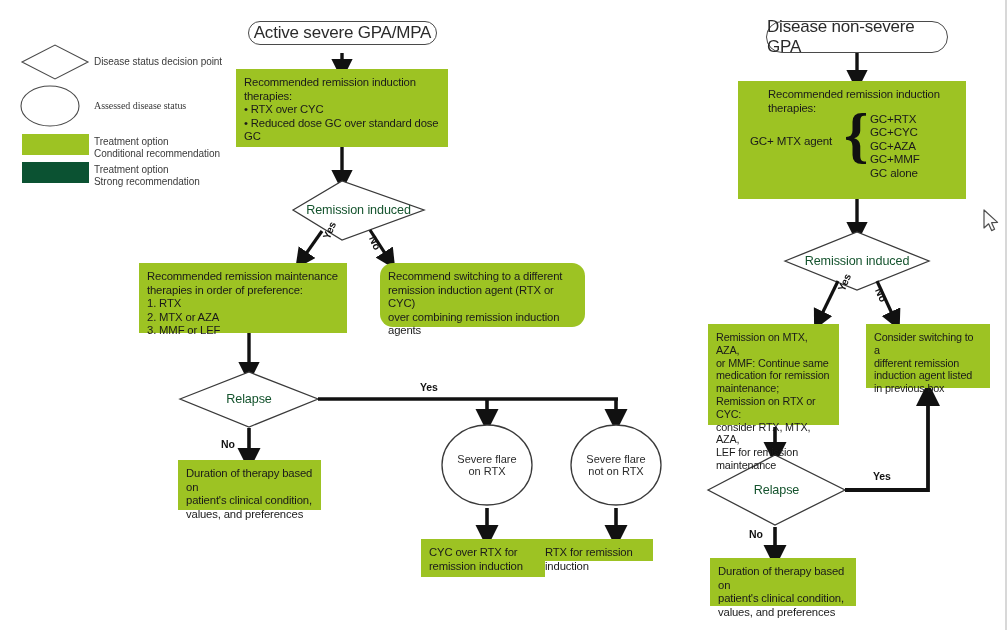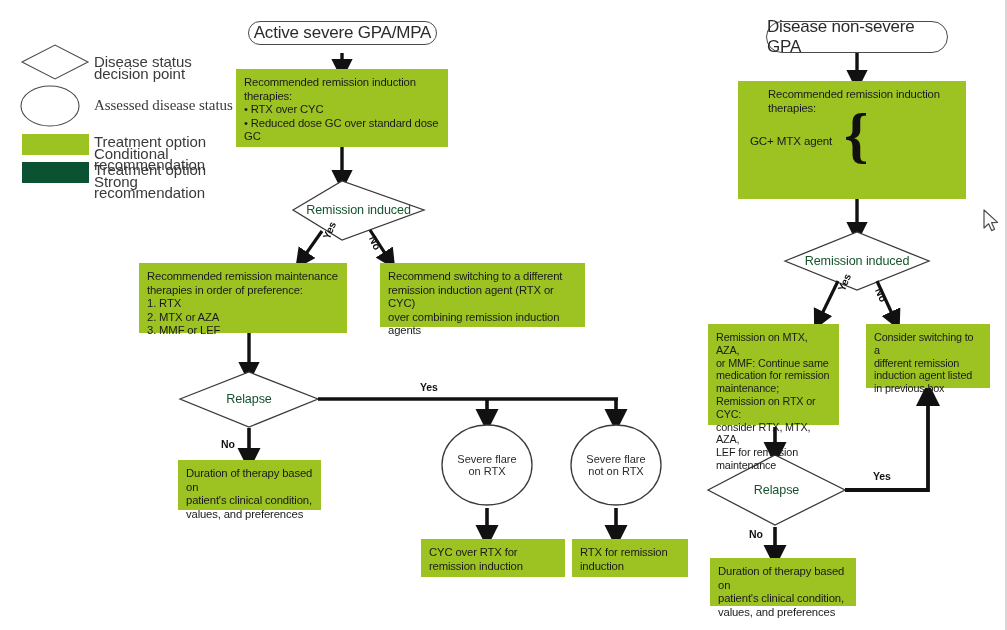--- a/index.html
+++ b/index.html
@@ -73,21 +73,21 @@
     font-size:10.5px;
     font-weight:bold;
     color:#121212;
     letter-spacing:-0.1px;
   }
   .edge-label.rot-yes{transform:rotate(-66deg);transform-origin:left top;}
   .edge-label.rot-no{transform:rotate(66deg);transform-origin:left top;}
   
   .legend-text{
     position:absolute;
-    font-size:15px;
+    font-size:10px;
     line-height:11.6px;
     color:#3a3a3a;
     white-space:pre-line;
     letter-spacing:-0.05px;
   }
   .swatch{
     position:absolute;
     box-sizing:border-box;
   }
   .swatch.light{background:#9dc323;}
@@ -211,53 +211,58 @@
 
   <div class="edge-label rot-yes" style="left:320px; top:236px;">Yes</div>
   <div class="edge-label rot-no" style="left:378px; top:234px;">No</div>
 
   <div class="node greenbox cond" style="left:139px; top:263px; width:208px; height:70px;">Recommended remission maintenance
 therapies in order of preference:
 1. RTX
 2. MTX or AZA
 3. MMF or LEF</div>
 
-  <div class="node greenbox cond" style="left:380px; top:263px; width:205px; height:64px;">Recommend switching to a different
+  <div class="node greenbox cond" style="left:380px; top:263px; width:205px; height:64px;border-radius:13px;">Recommend switching to a different
 remission induction agent (RTX or CYC)
 over combining remission induction
 agents</div>
 
   <div class="diamond-label" style="left:180px; top:386px; width:138px; height:26px;">Relapse</div>
 
   <div class="edge-label" style="left:420px; top:381px;">Yes</div>
   <div class="edge-label" style="left:221px; top:438px;">No</div>
 
   <div class="node greenbox cond" style="left:178px; top:460px; width:143px; height:50px;">Duration of therapy based on
 patient's clinical condition,
 values, and preferences</div>
 
   <div class="ellipse-label" style="left:447px; top:448px; width:80px; height:34px;">Severe flare
 on RTX</div>
   <div class="ellipse-label" style="left:574px; top:448px; width:84px; height:34px;">Severe flare
 not on RTX</div>
 
-  <div class="node greenbox cond" style="left:421px; top:539px; width:144px; height:38px;">CYC over RTX for
+  <div class="node greenbox cond" style="left:421px; top:539px; width:124px; height:38px;">CYC over RTX for
 remission induction</div>
 
-  <div class="node greenbox cond" style="left:572px; top:539px; width:116px; height:38px;">RTX for remission
+  <div class="node greenbox cond" style="left:537px; top:539px; width:116px; height:22px;">RTX for remission
 induction</div>
 
   <div class="node rounded" style="left:766px; top:21px; width:182px; height:32px;">Disease non-severe GPA</div>
 
   <div class="node greenbox cond" style="left:738px; top:81px; width:228px; height:118px; padding:0;">
   </div>
   <div class="boxtitle" style="left:768px; top:88px; width:200px;">Recommended remission induction
 therapies:</div>
   <div class="brace-pre" style="left:750px; top:134px;">GC+ MTX agent</div>
   <div class="brace" style="left:844px; top:104px;">{</div>
+  <div class="brace-list" style="left:870px; top:112px; width:95px;">GC+RTX
+GC+CYC
+GC+AZA
+GC+MMF
+GC alone</div>
 
   <div class="diamond-label" style="left:785px; top:248px; width:144px; height:26px;">Remission induced</div>
 
   <div class="edge-label rot-yes" style="left:835px; top:288px;">Yes</div>
   <div class="edge-label rot-no" style="left:884px; top:286px;">No</div>
 
   <div class="node greenbox cond" style="left:708px; top:324px; width:131px; height:101px; line-height:12.8px; font-size:10.8px;">Remission on MTX, AZA,
 or MMF: Continue same
 medication for remission
 maintenance;

